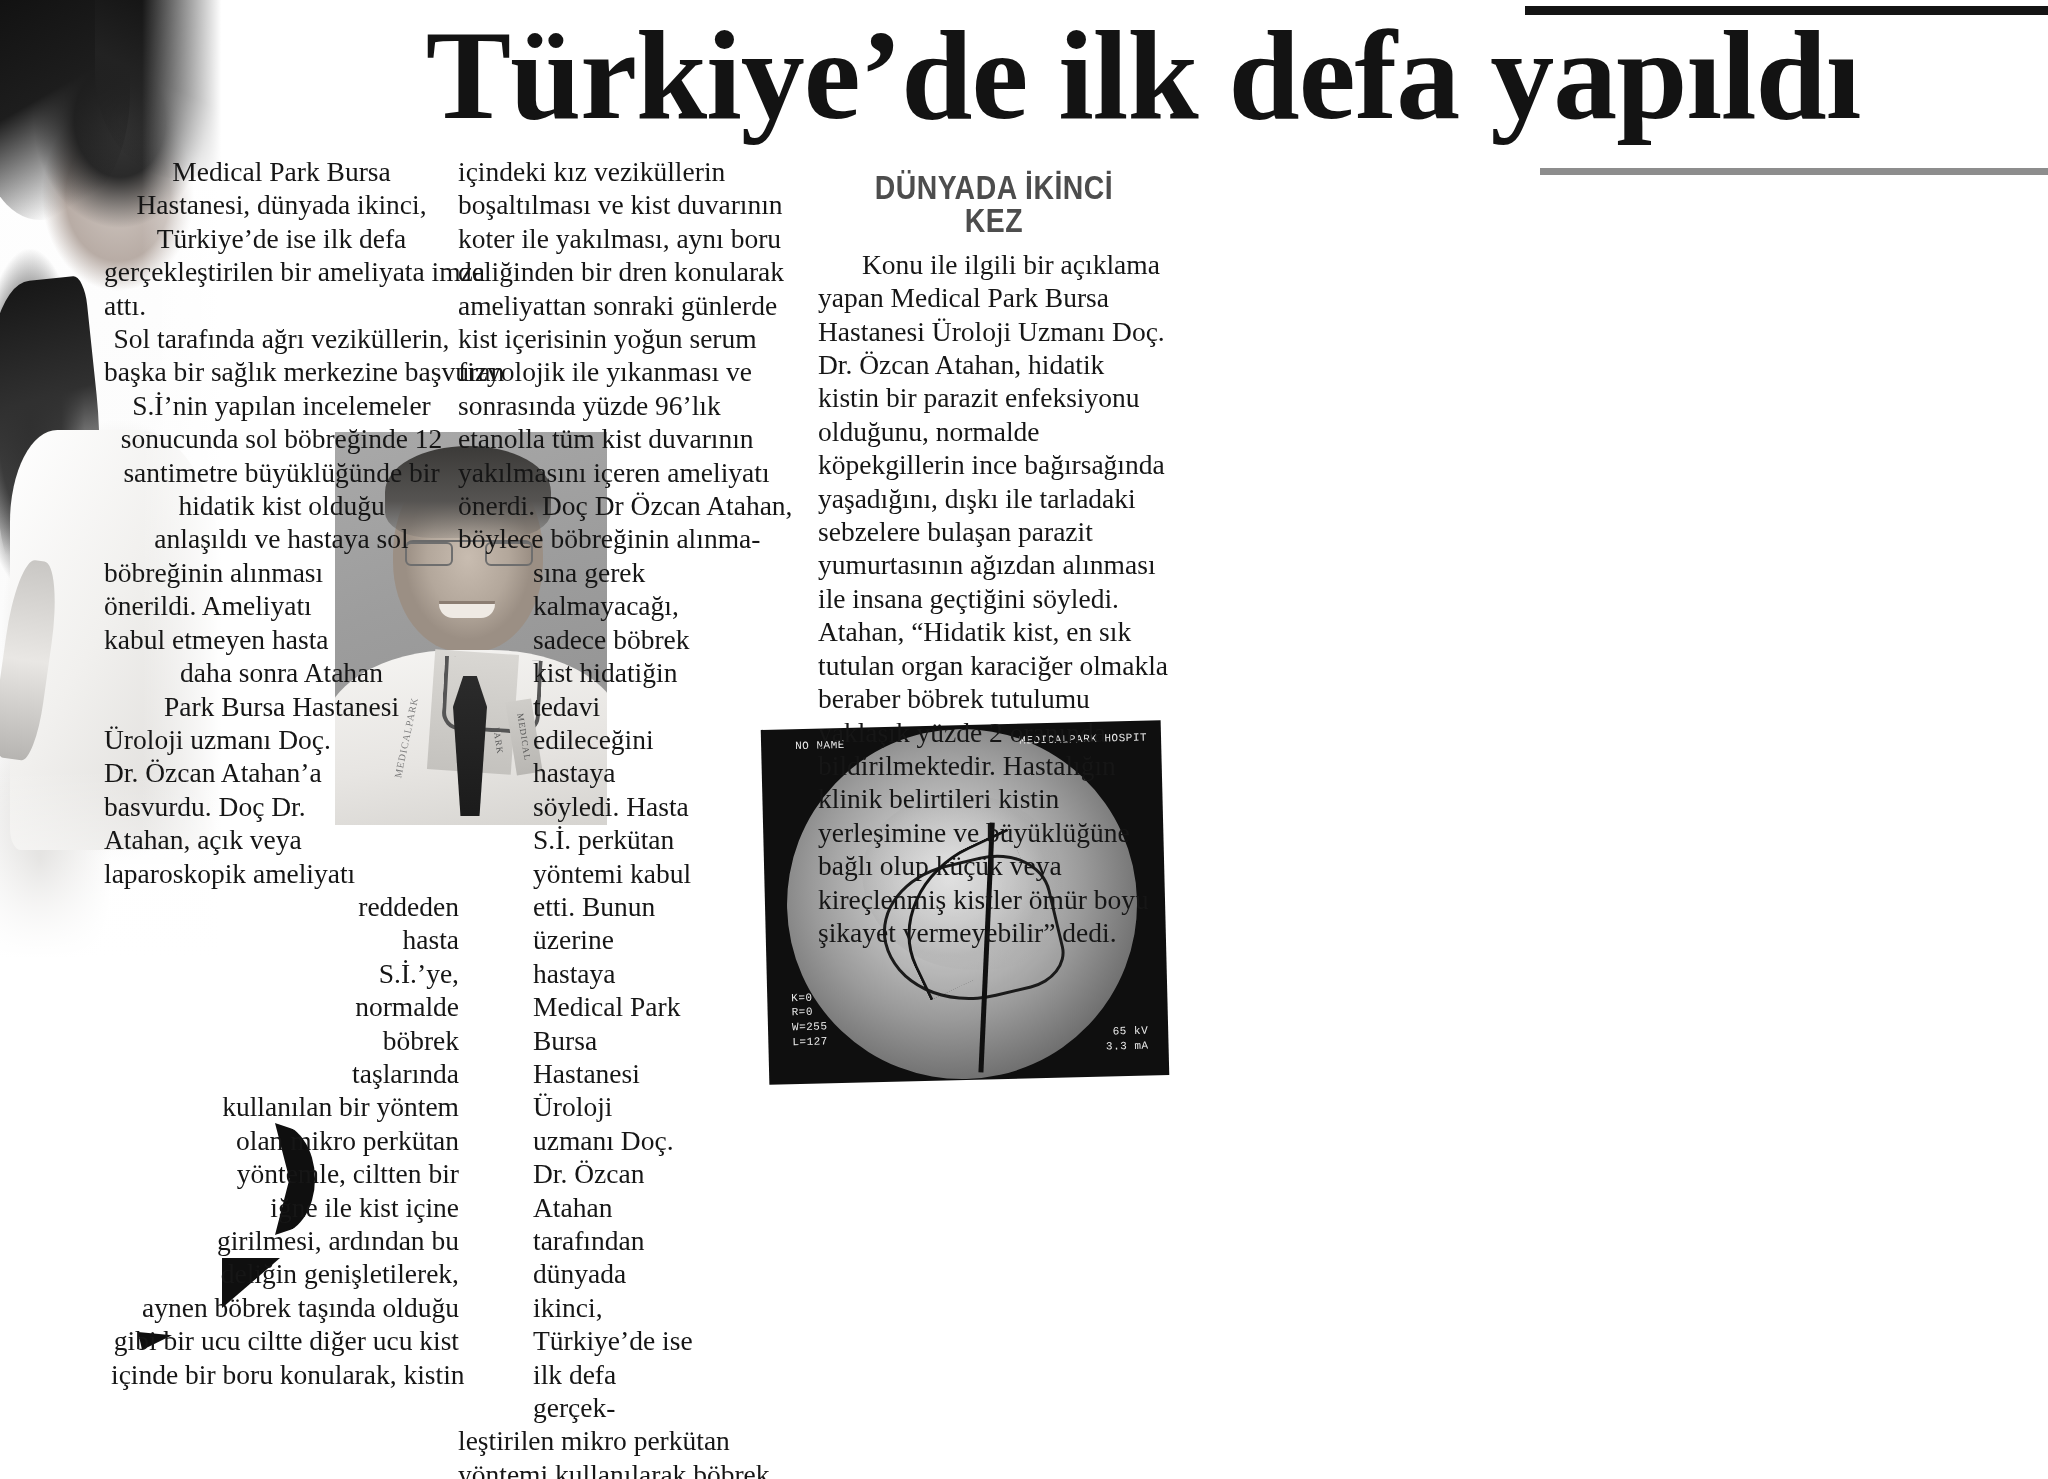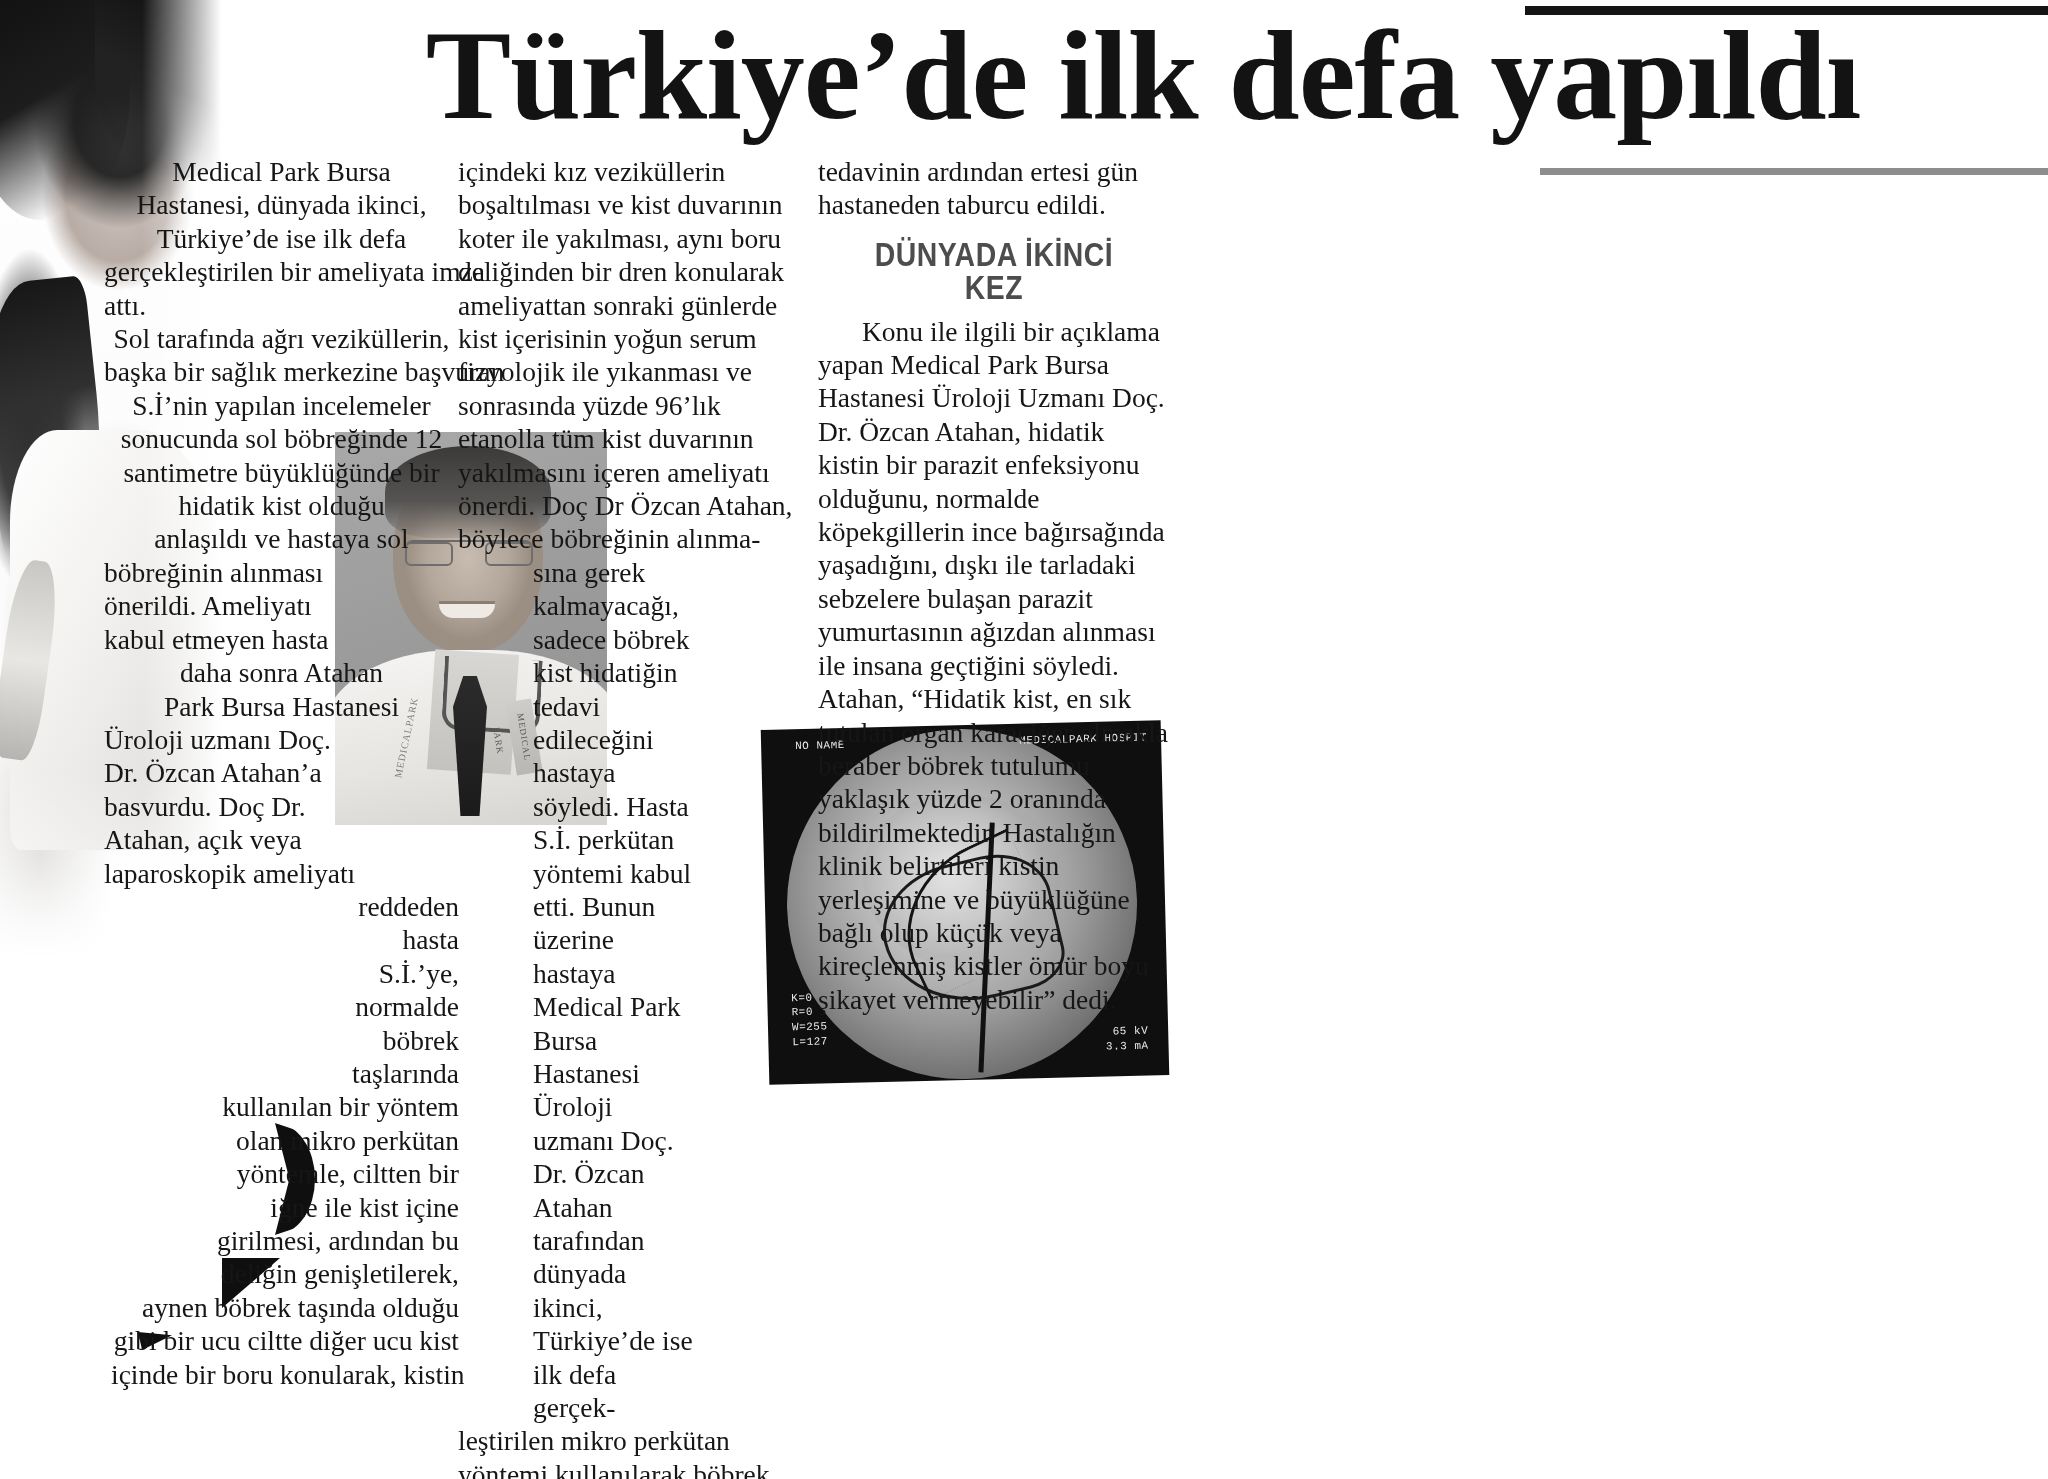--- a/index.html
+++ b/index.html
@@ -462,16 +462,15 @@
   <span class="r">içinde bir boru konularak, kistin</span>
 </div>
 
 <div class="col col2">
   <p class="top-block">içindeki kız veziküllerin boşaltılması ve kist duvarının koter ile yakılması, aynı boru deliğinden bir dren konularak ameliyattan sonraki günlerde kist içerisinin yoğun serum fizyolojik ile yıkanması ve sonrasında yüzde 96’lık etanolla tüm kist duvarının yakılmasını içeren ameliyatı önerdi. Doç Dr Özcan Atahan, böylece böbreğinin alınma-</p>
   <p class="narrow-block">sına gerek kalmayacağı, sadece böbrek kist hidatiğin tedavi edileceğini hastaya söyledi. Hasta S.İ. perkütan yöntemi kabul etti. Bunun üzerine hastaya Medical Park Bursa Hastanesi Üroloji uzmanı Doç. Dr. Özcan Atahan tarafından dünyada ikinci, Türkiye’de ise ilk defa gerçek-</p>
   <p class="bottom-block">leştirilen mikro perkütan yöntemi kullanılarak böbrek kist hidatik hastalığı, güvenli bir şekilde hastaya en az zarar verilerek başarılı bir şekilde tedavi edildi.  Ameliyat sırasında ve sonrasında hastada herhangi bir yan etki gözlenmedi. Hasta S.İ yapılan</p>
 </div>
 
 <div class="col col3">
-  <p>tedavinin ardından ertesi gün hastaneden taburcu edildi.</p>
   <h2 class="subhead">DÜNYADA İKİNCİ KEZ</h2>
   <p class="indent">Konu ile ilgili bir açıklama yapan Medical Park Bursa Hastanesi Üroloji Uzmanı Doç. Dr. Özcan Atahan, hidatik kistin bir parazit enfeksiyonu olduğunu, normalde köpekgillerin ince bağırsağında yaşadığını, dışkı ile tarladaki sebzelere bulaşan parazit yumurtasının ağızdan alınması ile insana geçtiğini söyledi. Atahan, “Hidatik kist, en sık tutulan organ karaciğer olmakla beraber böbrek tutulumu yaklaşık yüzde 2 oranında bildirilmektedir. Hastalığın klinik belirtileri kistin yerleşimine ve büyüklüğüne bağlı olup küçük veya kireçlenmiş kistler ömür boyu şikayet vermeyebilir” dedi.</p>
 </div>
 
 </body></html>

